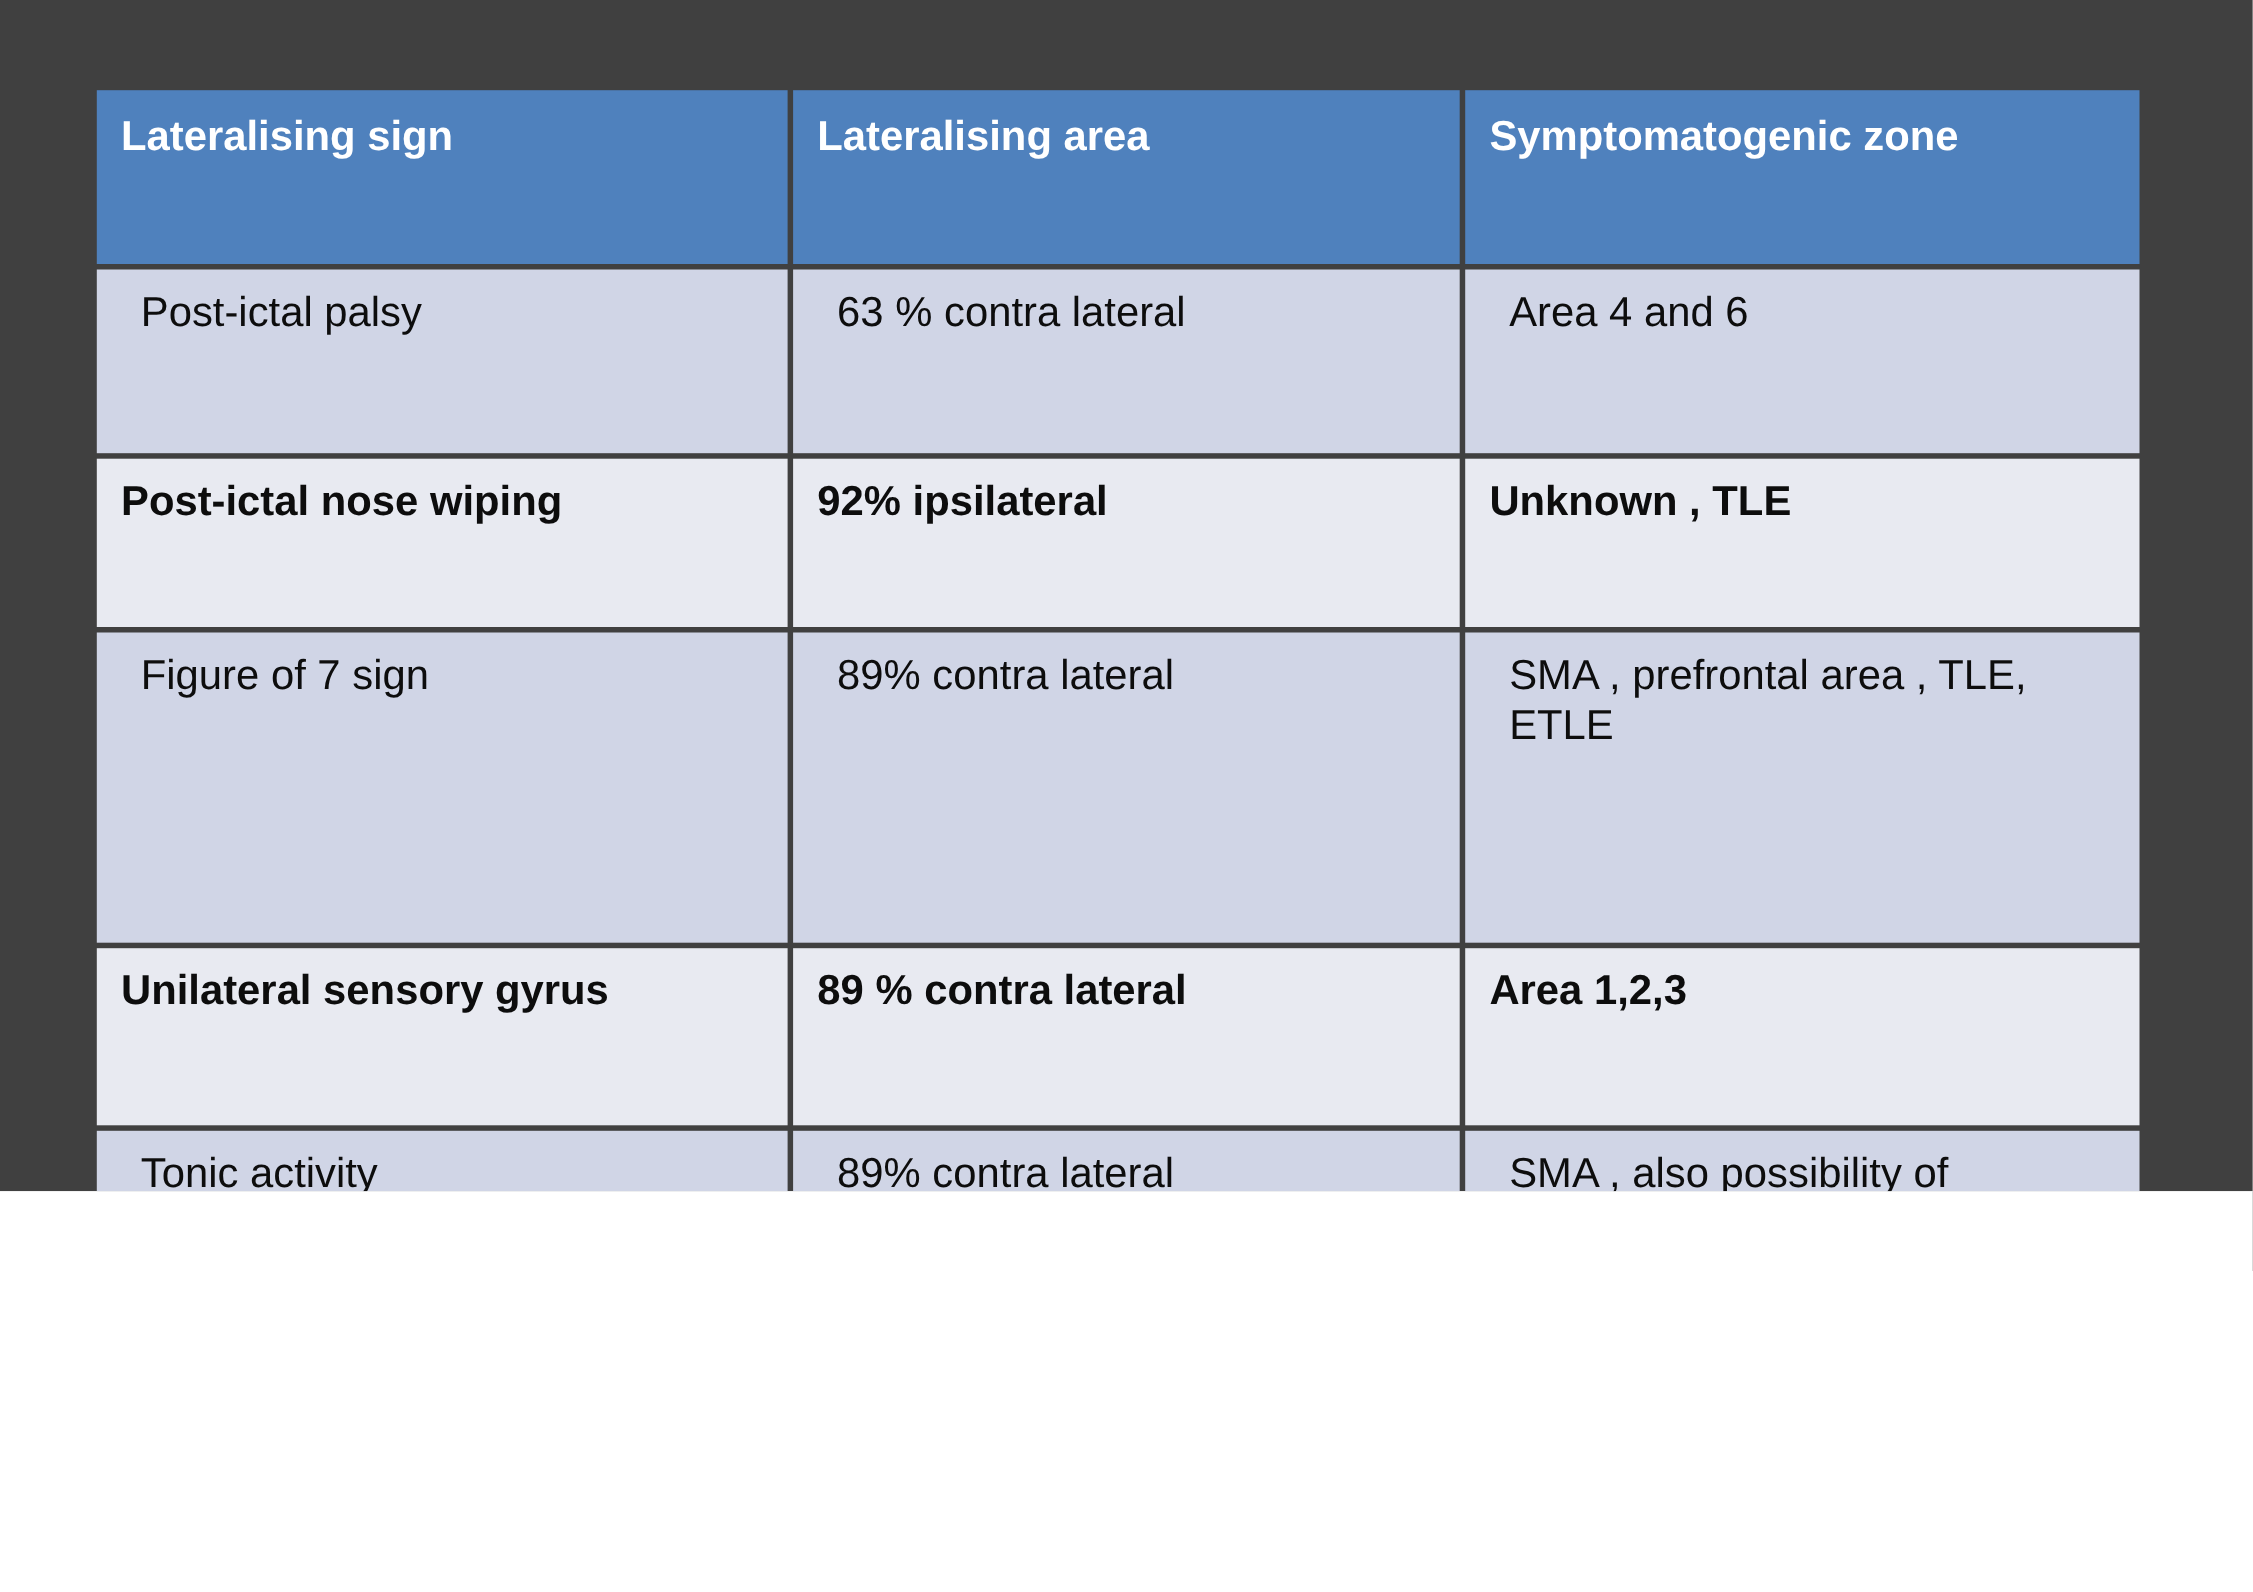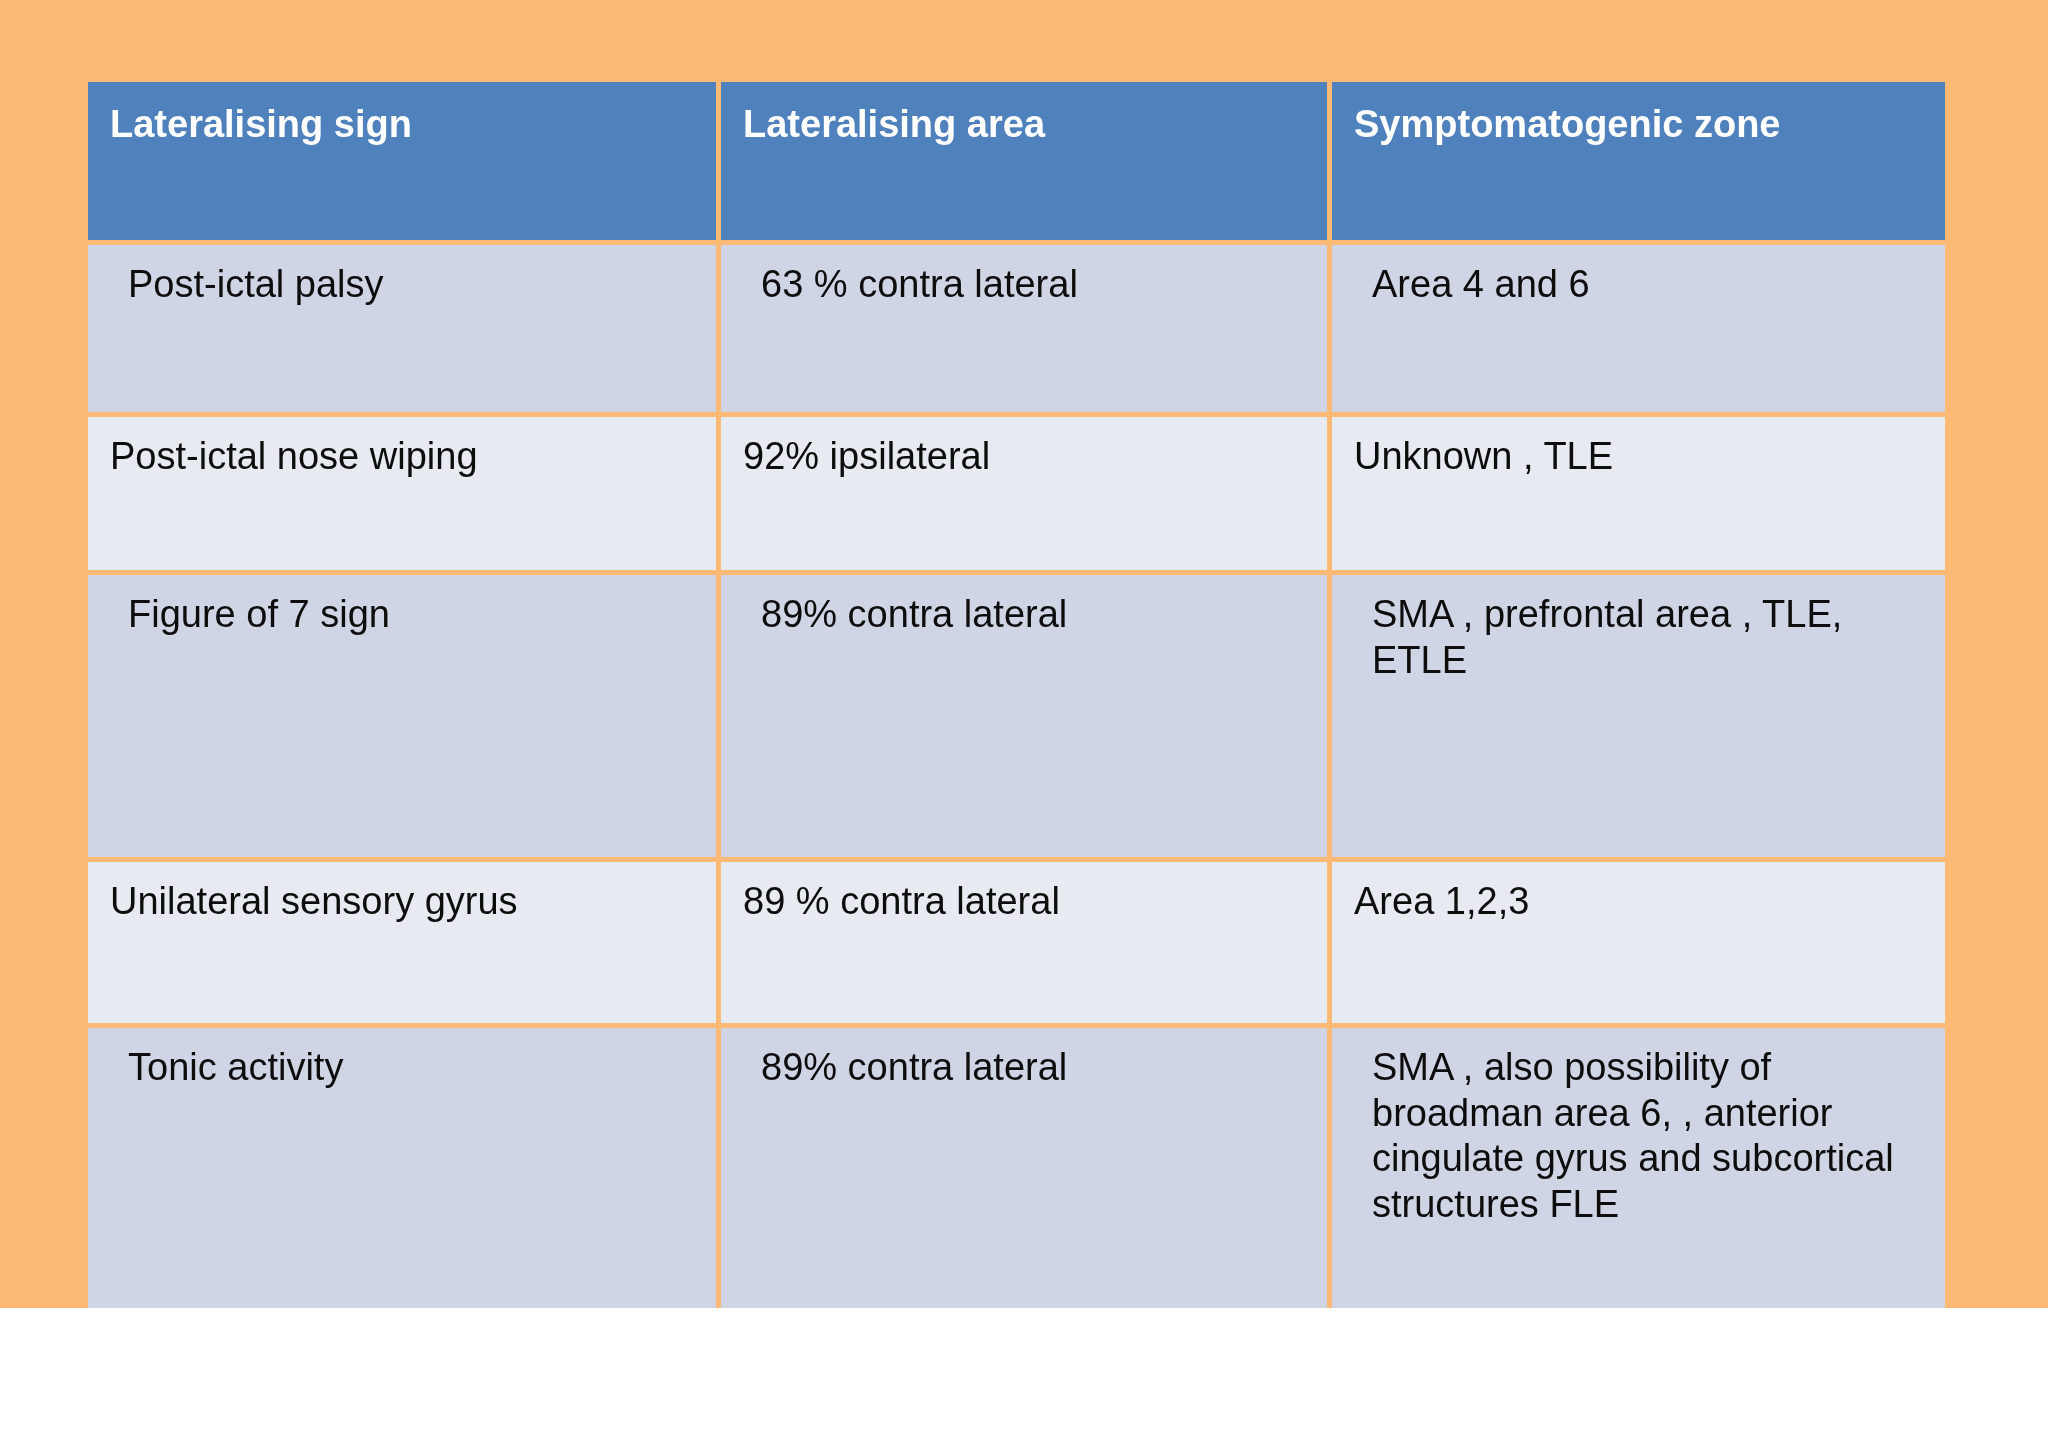--- a/index.html
+++ b/index.html
@@ -3,22 +3,22 @@
 <meta charset="utf-8">
 <style>
   html, body {
     margin: 0;
     padding: 0;
     background: #ffffff;
   }
   .slide {
     position: relative;
     width: 2048px;
-    height: 1308px;
-    background: #fdba74;
+    height: 1083px;
+    background: #404040;
     font-family: "Liberation Sans", sans-serif;
     overflow: hidden;
   }
   .data-table {
     position: absolute;
     left: 88px;
     top: 82px;
     width: 1857px;
     display: grid;
     grid-template-columns: 628px 606px 613px;
@@ -34,21 +34,21 @@
     color: #0d0d0d;
     overflow: hidden;
   }
   .cell.header {
     background: #4f81bd;
     color: #ffffff;
     font-weight: bold;
     padding-top: 20px;
   }
   .row-dark .cell { background: #d0d5e6; padding-left: 40px; }
-  .row-light .cell { background: #e8eaf1; }
+  .row-light .cell { background: #e8eaf1; font-weight: bold; }
   
   .trow { display: contents; }
 </style>
 </head>
 <body>
 
 <div class="slide">
   <div class="data-table">
 
     <div class="trow">

